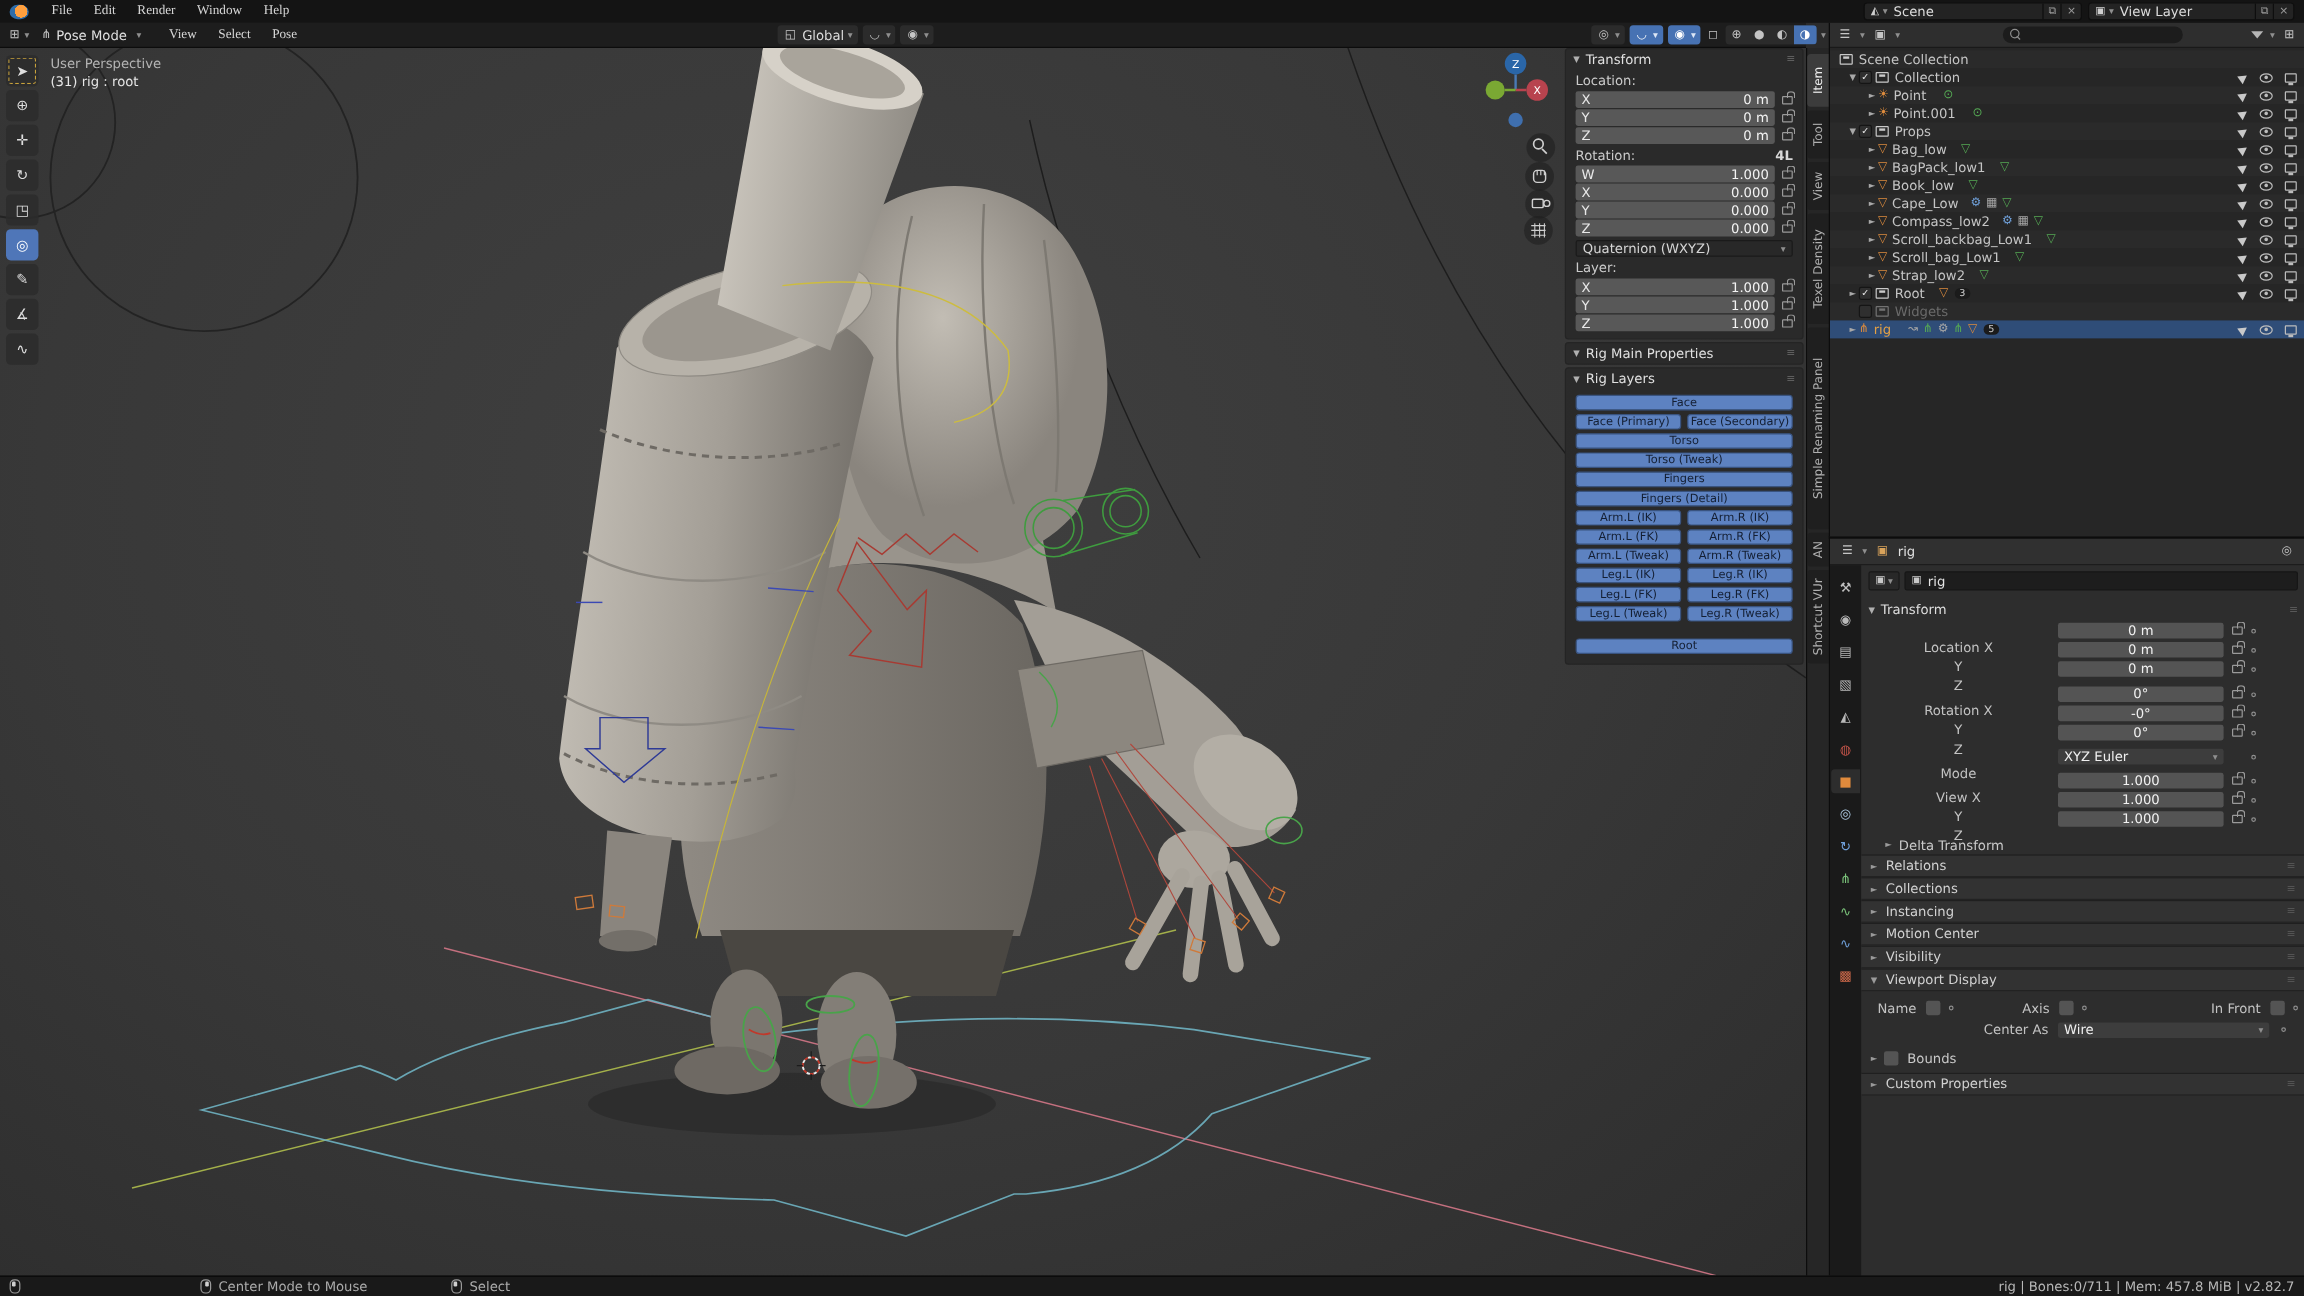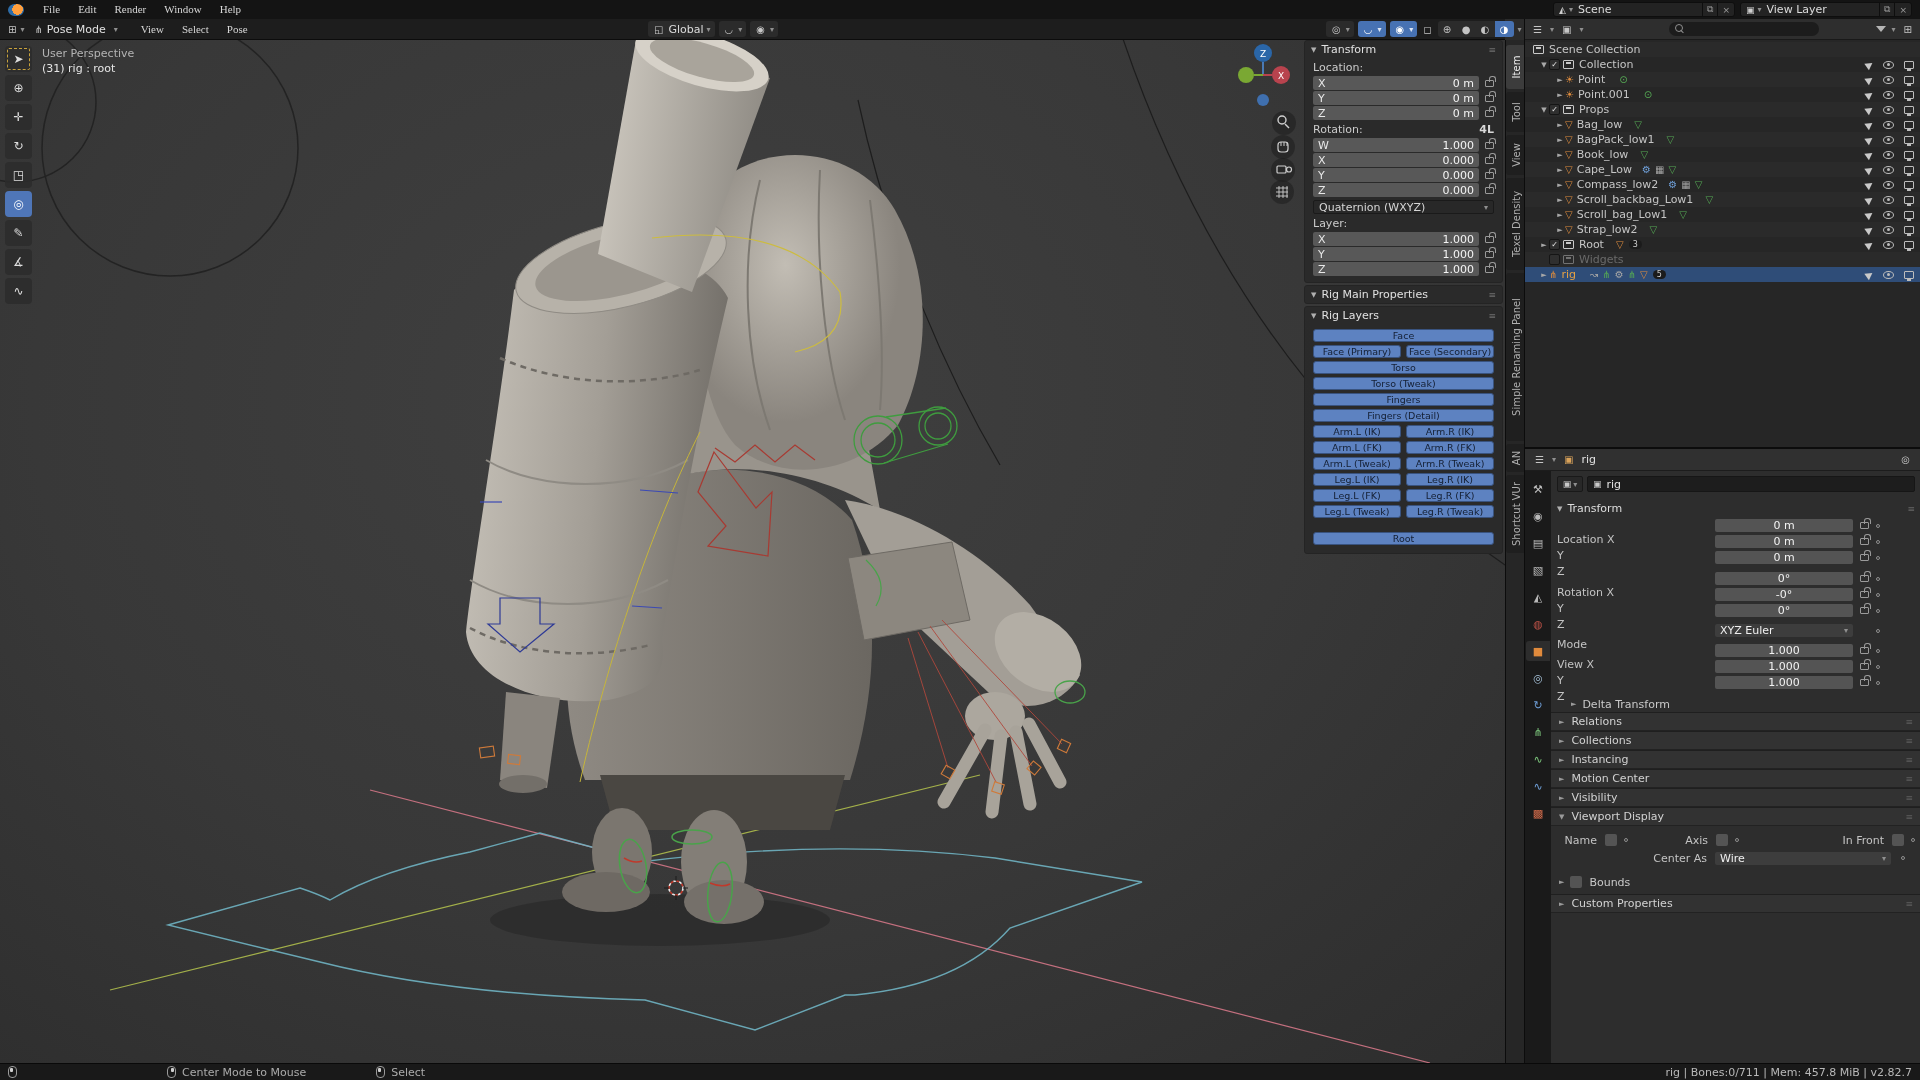--- a/index.html
+++ b/index.html
@@ -108,21 +108,21 @@
   .ptab { width:24px; height:20px; display:flex; align-items:center; justify-content:center; font-size:11px; border-radius:3px 0 0 3px; }
   .ptab.active { background:#2d2d2d; }
   #props-content { position:absolute; left:26px; top:22px; width:370px; height:594px; padding:5px 6px; overflow:hidden; }
   .obj-field { display:flex; align-items:center; gap:4px; margin-bottom:8px; }
   .obj-drop { width:26px; height:16px; background:#282828; border:1px solid #191919; border-radius:2px; display:flex; align-items:center; justify-content:center; gap:2px; }
   .obj-name { flex:1; height:16px; background:#1d1d1d; border:1px solid #161616; border-radius:2px; display:flex; align-items:center; padding:0 5px; gap:5px; color:#e3e3e3; }
   .p-panel-hdr { height:17px; display:flex; align-items:center; color:#dedede; }
   .p-panel-hdr .arr { font-size:7px; color:#b0b0b0; margin-right:5px; }
   .p-panel-hdr .grip { margin-left:auto; color:#666; font-size:9px; }
   .p-row { display:flex; align-items:center; height:15px; margin:1px 0; }
-  .p-label { width:158px; text-align:left; padding-right:8px; color:#c3c3c3; flex:none;margin-top:28px; }
+  .p-label { width:158px; text-align:center; padding-right:8px; color:#c3c3c3; flex:none;margin-top:28px; }
   .p-fld { width:138px; height:13px; background:#545454; border-radius:2px; color:#f2f2f2; text-align:center; line-height:13px; flex:none; }
   .p-drop { width:138px; height:13px; background:#3d3d3d; border-radius:2px; color:#efefef; display:flex; justify-content:space-between; align-items:center; padding:0 5px; flex:none; }
   .dot { width:4px; height:4px; border:1px solid #8f8f8f; border-radius:50%; margin-left:7px; flex:none; }
   .p-lock { margin-left:7px; flex:none; }
   .sub-hdr { height:16px; display:flex; align-items:center; color:#c9c9c9; margin-top:6px; padding-left:14px; }
   .sub-hdr .arr { font-size:7px; color:#9a9a9a; margin-right:6px; }
   .section { height:19px; background:#323232; border-top:1px solid #1f1f1f; border-bottom:1px solid #222; display:flex; align-items:center; padding:0 8px; margin:0 -6px; color:#d2d2d2; }
   .section .arr { font-size:7px; color:#9a9a9a; margin-right:7px; }
   .section .grip { margin-left:auto; color:#5e5e5e; font-size:9px; }
   .vd-body { padding:4px 0 2px; }

